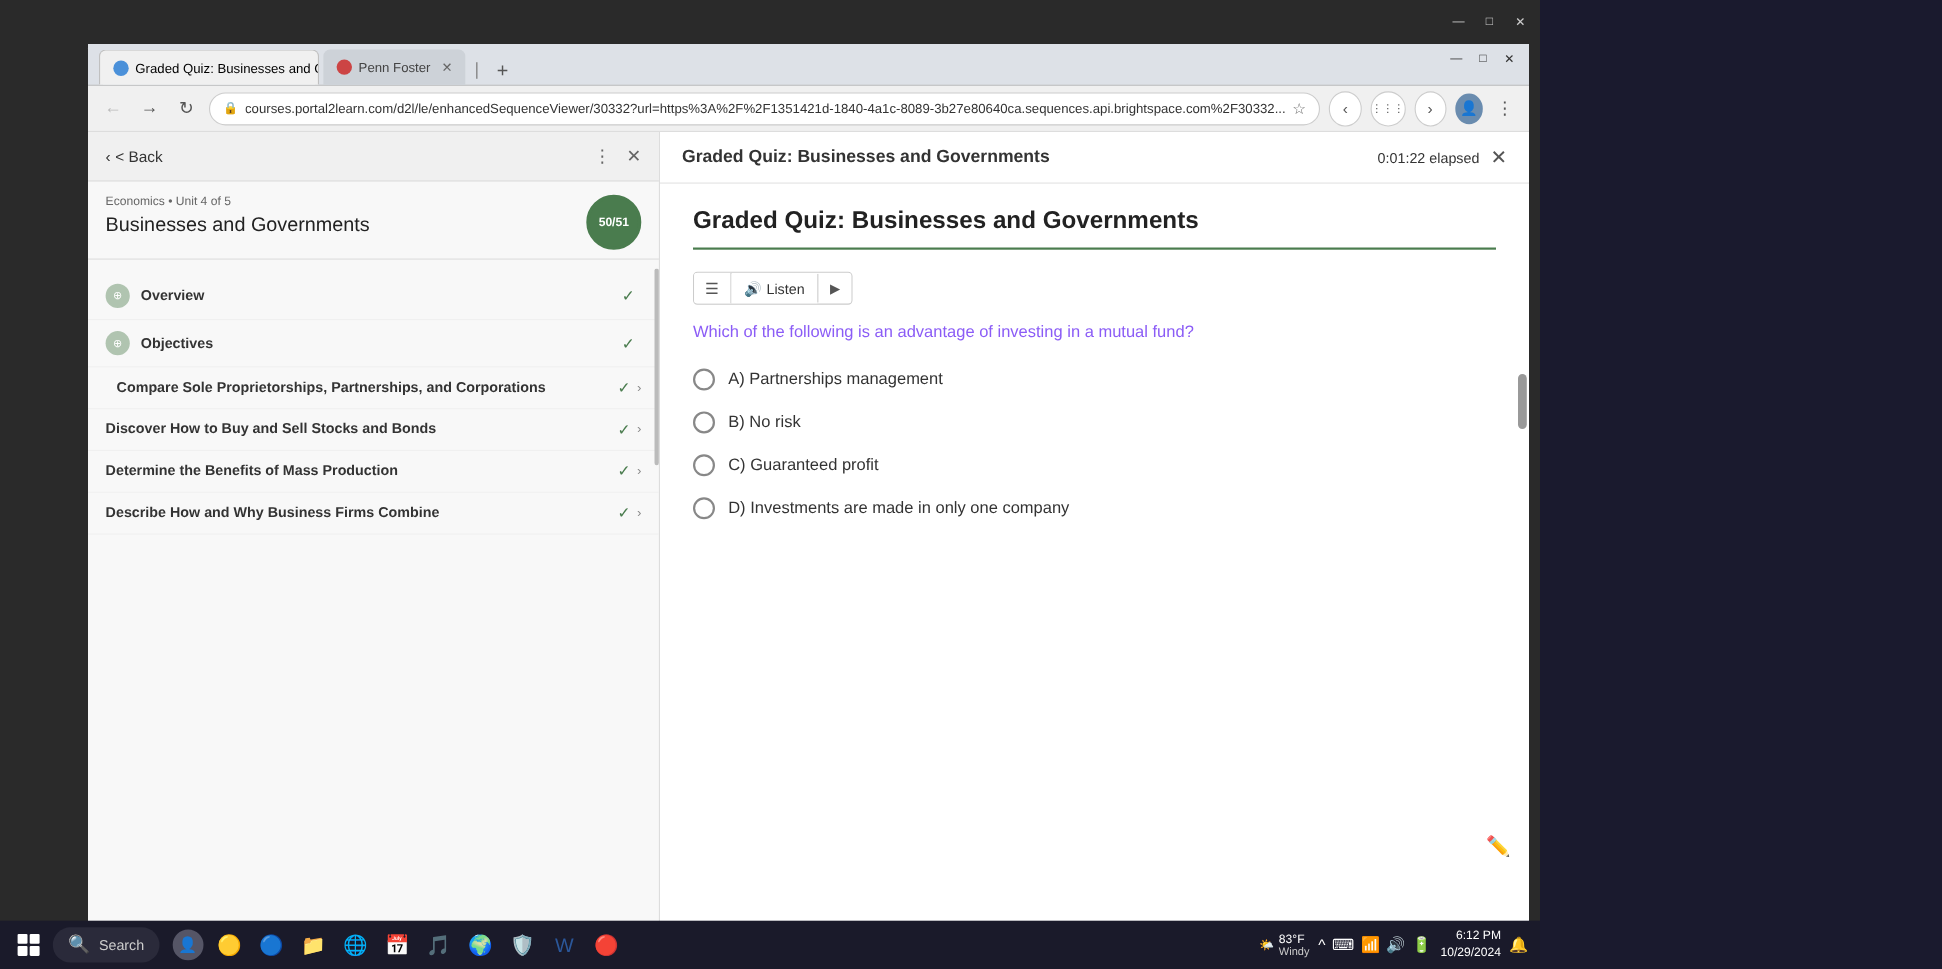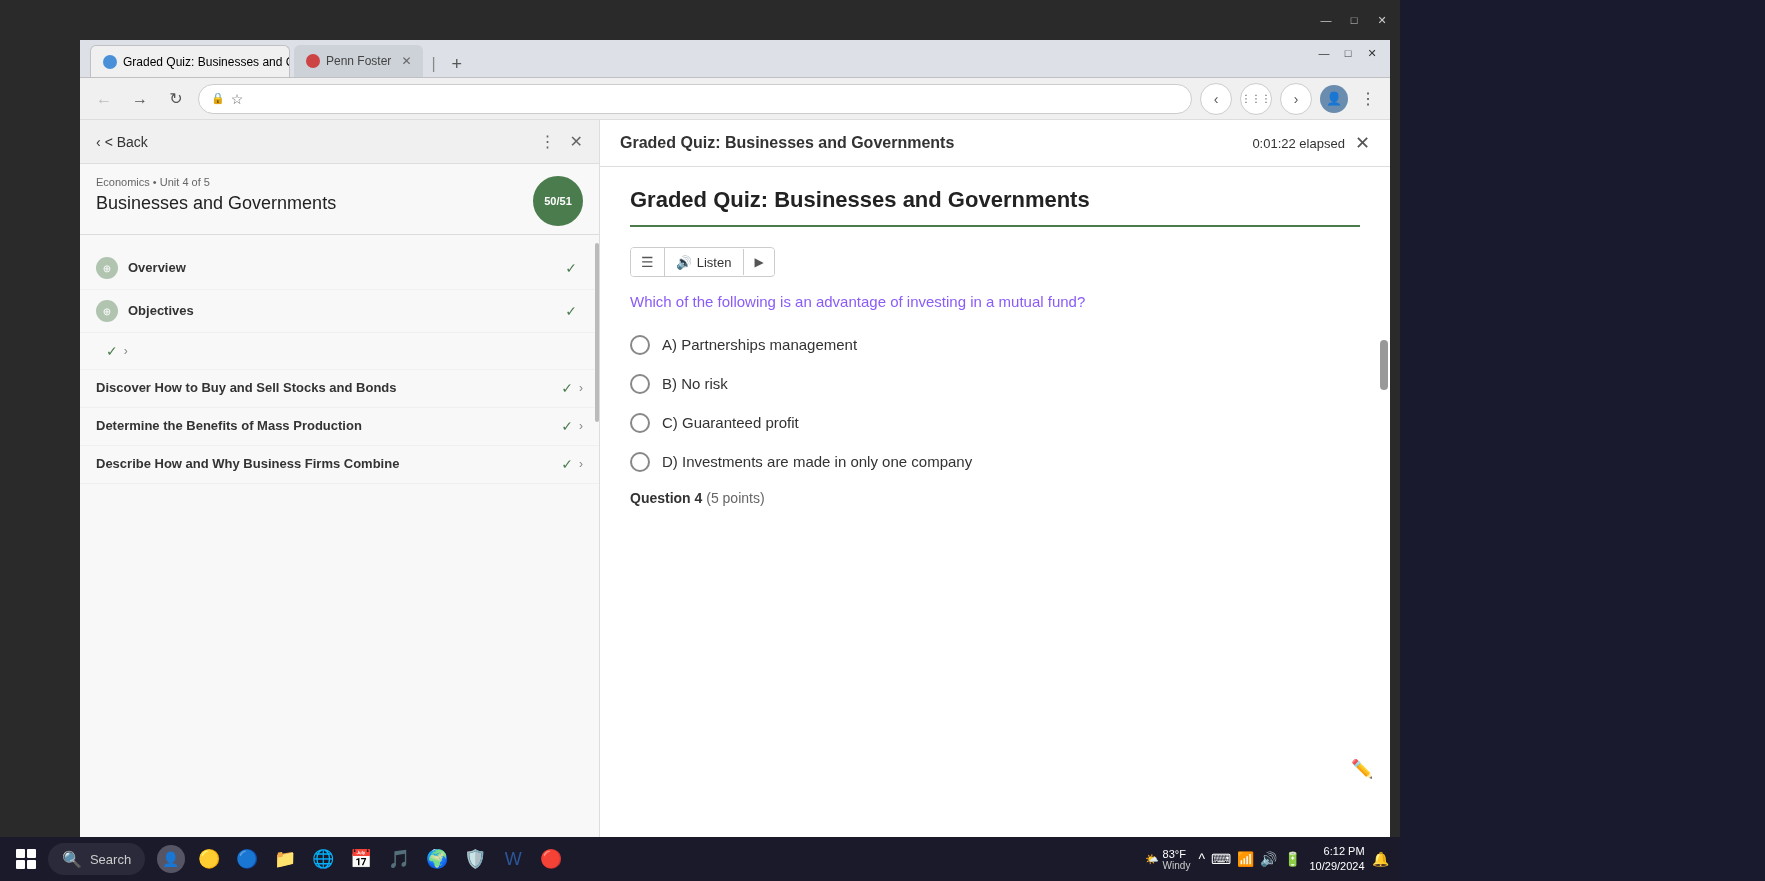--- a/index.html
+++ b/index.html
@@ -582,20 +582,21 @@
         <div class="win-btn">✕</div>
       </div>
     </div>
 
     <div class="address-bar-row">
       <button class="nav-btn disabled">←</button>
       <button class="nav-btn">→</button>
       <button class="nav-btn">↻</button>
       <div class="address-bar">
         <span class="address-bar-icon">🔒</span>
+        <span class="address-text">courses.portal2learn.com/d2l/le/enhancedSequenceViewer/30332?url=https%3A%2F%2F1351421d-1840-4a1c-8089-3b27e80640ca.sequences.api.brightspace.com%2F30332...</span>
         <span class="star-icon">☆</span>
       </div>
       <div class="circle-nav-btn">‹</div>
       <div class="circle-nav-btn" style="font-size:10px;">⋮⋮⋮</div>
       <div class="circle-nav-btn">›</div>
       <div class="profile-icon">👤</div>
       <div class="menu-btn">⋮</div>
     </div>
 
     <div class="main-content" style="position:relative;">
@@ -631,20 +632,21 @@
             <span class="item-label">Overview</span>
             <span class="item-check">✓</span>
           </div>
           <div class="sidebar-item">
             <div class="item-icon">⊕</div>
             <span class="item-label">Objectives</span>
             <span class="item-check">✓</span>
           </div>
           <div class="sidebar-item">
             <div class="item-icon" style="width:0; height:0; background:none;"></div>
+            <span class="item-label" style="margin-left:0;">Compare Sole Proprietorships, Partnerships, and Corporations</span>
             <span class="item-check">✓</span>
             <span class="item-chevron">›</span>
           </div>
           <div class="sidebar-item">
             <span class="item-label">Discover How to Buy and Sell Stocks and Bonds</span>
             <span class="item-check">✓</span>
             <span class="item-chevron">›</span>
           </div>
           <div class="sidebar-item">
             <span class="item-label">Determine the Benefits of Mass Production</span>
@@ -709,23 +711,20 @@
           </div>
 
           <div class="answer-option">
             <div class="radio-circle"></div>
             <span class="option-label">
               <span class="option-letter">D)&nbsp;</span><span>Investments are made in only one company</span>
             </span>
           </div>
 
           
-          <div class="question-footer">
-            <strong>Question 4</strong>&nbsp;<span>(5 points)</span>
-          </div>
         </div>
 
         <div style="position:absolute; right:2px; top:220px; width:8px; height:50px; background:#999; border-radius:4px;"></div>
 
         <div style="position:absolute; right:16px; bottom:60px; font-size:18px; color:#888; cursor:pointer;">✏️</div>
       </div>
     </div>
   </div>
 
   <div class="taskbar">

